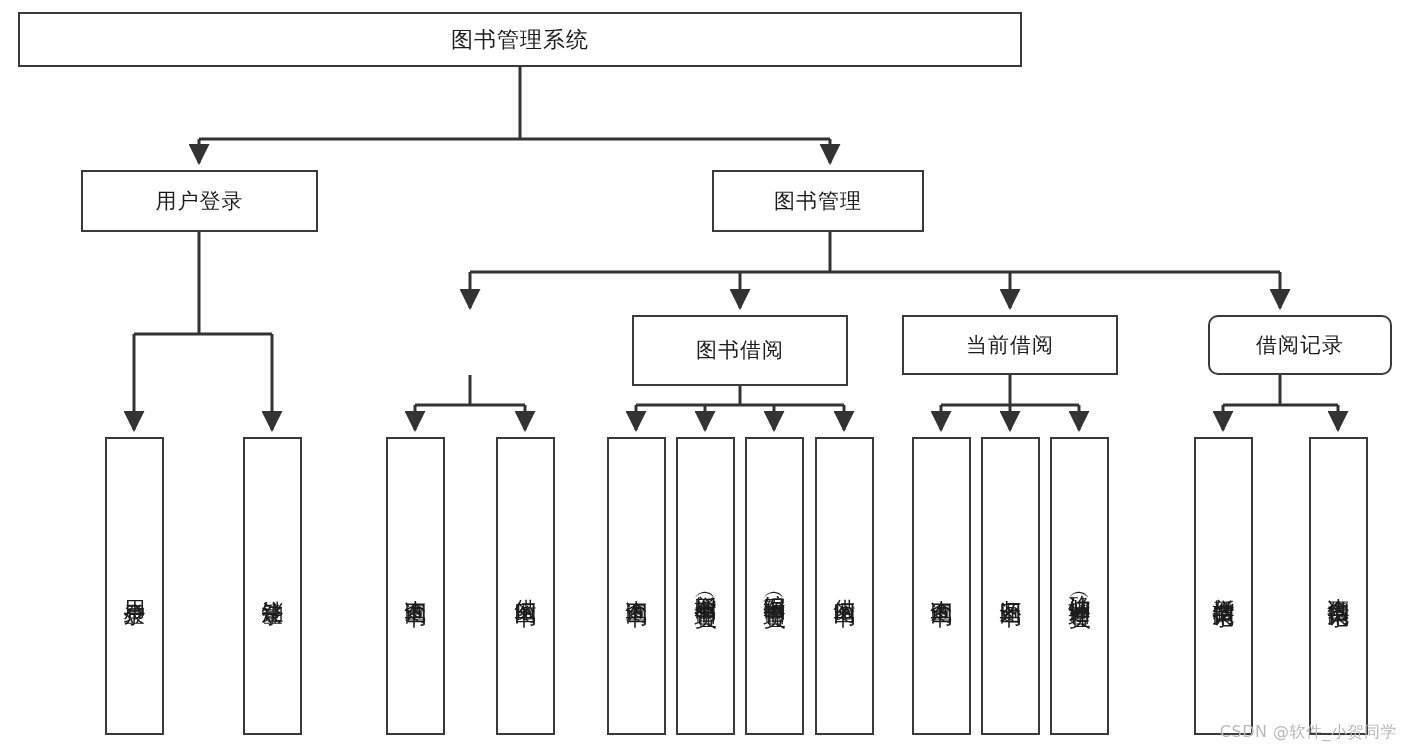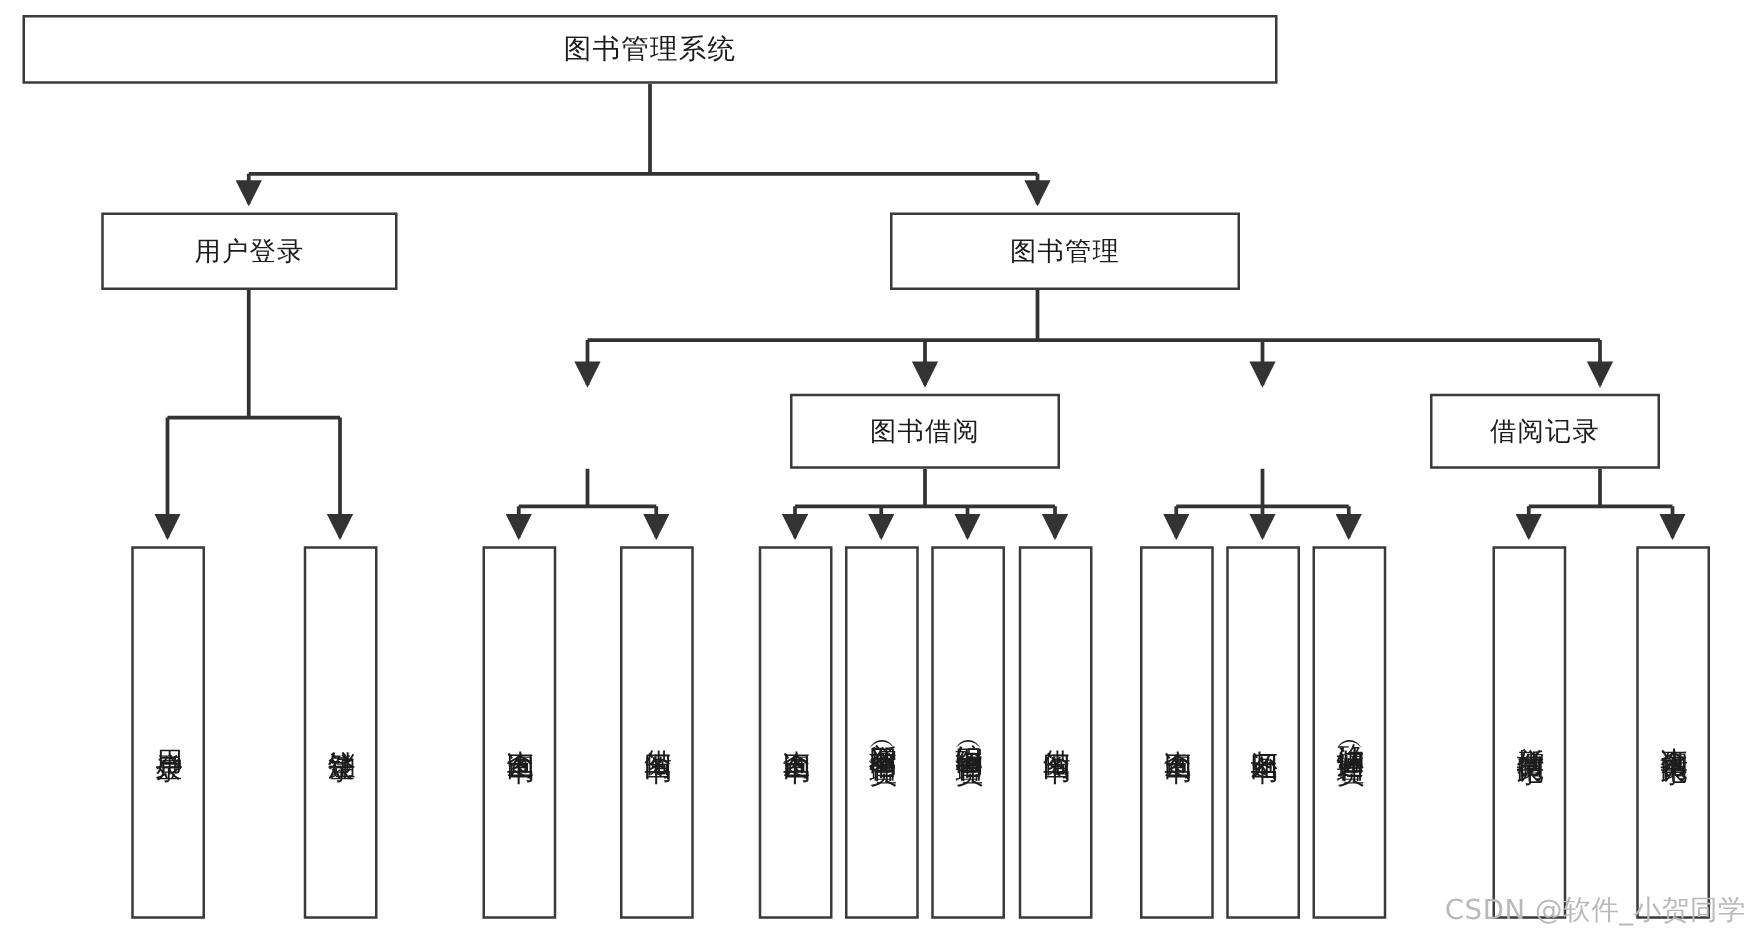--- a/index.html
+++ b/index.html
@@ -61,21 +61,21 @@
     font-size: 22px;
     line-height: 1.18;
     letter-spacing: 2px;
     white-space: nowrap;
     max-height: 270px;
   }
   .watermark {
     position: absolute;
     right: 8px;
     bottom: 4px;
-    font-size: 22px;
+    font-size: 16px;
     color: #b9b9b9;
     letter-spacing: 0.5px;
     white-space: nowrap;
     user-select: none;
   }
 </style>
 </head>
 <body>
 
 <div id="canvas">
@@ -130,28 +130,31 @@
     </g>
   </svg>
 
   <div class="node horiz root" style="left:18px; top:12px; width:1004px; height:55px;justify-content:center;">
     <span class="node-label">图书管理系统</span>
   </div>
 
   <div class="node horiz" style="left:81px; top:170px; width:237px; height:62px;">
     <span class="node-label">用户登录</span>
   </div>
-  <div class="node horiz" style="left:712px; top:170px; width:280px; height:62px;">
+  <div class="node horiz" style="left:712px; top:170px; width:212px; height:62px;">
     <span class="node-label">图书管理</span>
   </div>
 
-  <div class="node horiz" style="left:632px; top:315px; width:216px; height:60px;">
+  <div class="node horiz" style="left:632px; top:315px; width:216px; height:71px;">
     <span class="node-label">图书借阅</span>
   </div>
-  <div class="node horiz" style="left:1144px; top:315px; width:184px; height:60px;">
+  <div class="node horiz" style="left:902px; top:315px; width:216px; height:60px;">
+    <span class="node-label">当前借阅</span>
+  </div>
+  <div class="node horiz" style="left:1208px; top:315px; width:184px; height:60px;border-radius:10px;">
     <span class="node-label">借阅记录</span>
   </div>
 
   <div class="node vert" style="left:105px; top:437px; width:59px; height:298px;">
     <span class="node-label">用户登录</span>
   </div>
   <div class="node vert" style="left:243px; top:437px; width:59px; height:298px;">
     <span class="node-label">注销登录</span>
   </div>
 

